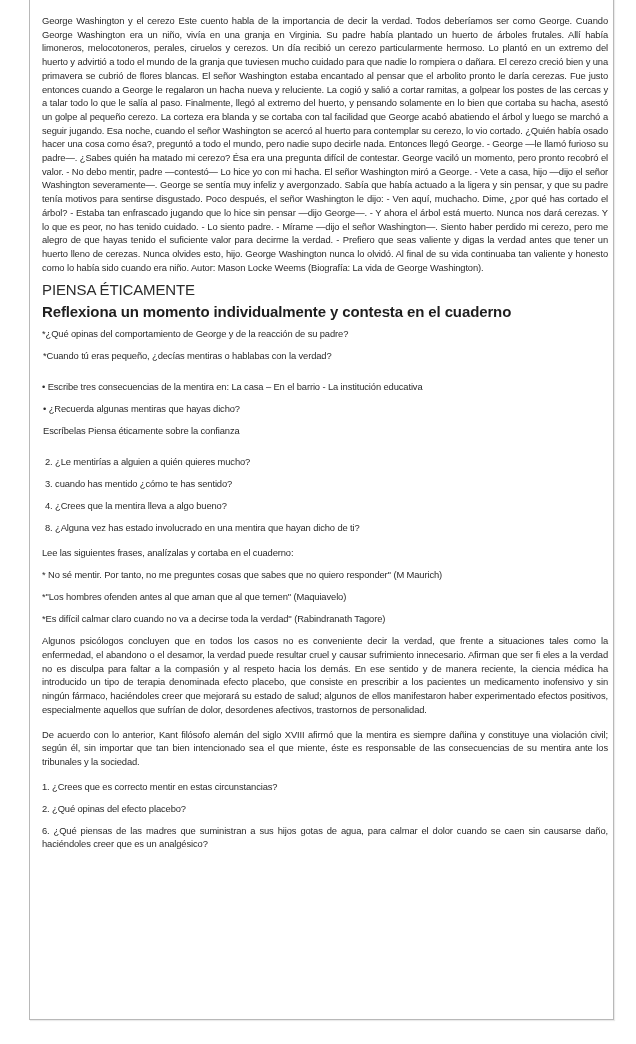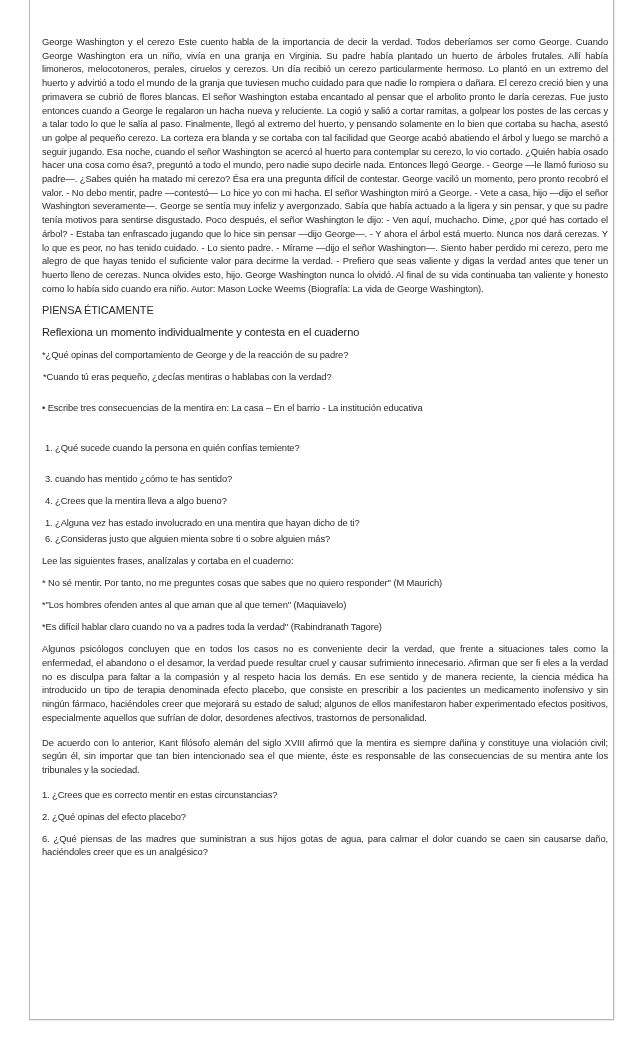--- a/index.html
+++ b/index.html
@@ -23,41 +23,41 @@
     height: 1024px;
     border: 1.5px solid #b8b8b8;
     border-top: none;
     background: #ffffff;
     box-sizing: border-box;
     box-shadow: 1px 1px 1px rgba(0,0,0,0.08);
   }
   .content {
     position: absolute;
     left: 42px;
-    top: 35px;
+    top: 14px;
     width: 566px;
     font-size: 9.4px;
     letter-spacing: -0.12px;
   }
   .para {
     margin: 0;
     line-height: 13.7px;
     text-align: justify;
     text-align-last: left;
   }
   .heading {
     margin: 0;
-    font-size: 11px;
+    font-size: 15px;
     line-height: 13px;
   }
   .line {
     margin: 0;
     line-height: 13px;
   }
-  .bold { font-weight: normal; color: #1e1e1e; }
+  .bold { font-weight: bold; color: #1e1e1e; }
   .gap-s { height: 7px; }
   .gap-m { height: 9px; }
   .gap-l { height: 11px; }
   .indent1 { padding-left: 1px; }
   .indent2 { padding-left: 3px; }
 </style>
 </head>
 <body>
 
 <div class="page"></div>
@@ -73,43 +73,44 @@
   <p class="heading bold">Reflexiona un momento individualmente y contesta en el cuaderno</p>
 
   <div class="gap-m"></div>
   <p class="line">*¿Qué opinas del comportamiento de George y de la reacción de su padre?</p>
   <div class="gap-m"></div>
   <p class="line indent1">*Cuando tú eras pequeño, ¿decías mentiras o hablabas con la verdad?</p>
   <div class="gap-m"></div>
   <div class="gap-m"></div>
   <p class="line">• Escribe tres consecuencias de la mentira en: La casa – En el barrio - La institución educativa</p>
   <div class="gap-m"></div>
+  <p class="line indent1">• ¿Recuerda algunas mentiras que hayas dicho?</p>
 
   <div class="gap-m"></div>
+  <p class="line indent1">Escríbelas Piensa éticamente sobre la confianza</p>
 
   <div class="gap-m"></div>
-  <p class="line indent2">1. ¿Qué sucede cuando la persona en quién confías temiente?</p>
   <div class="gap-m"></div>
+  <p class="line indent2">2. ¿Le mentirías a alguien a quién quieres mucho?</p>
   <div class="gap-m"></div>
   <p class="line indent2">3. cuando has mentido ¿cómo te has sentido?</p>
   <div class="gap-m"></div>
   <p class="line indent2">4. ¿Crees que la mentira lleva a algo bueno?</p>
   <div class="gap-m"></div>
-  <p class="line indent2">1. ¿Alguna vez has estado involucrado en una mentira que hayan dicho de ti?</p>
+  <p class="line indent2">8. ¿Alguna vez has estado involucrado en una mentira que hayan dicho de ti?</p>
   <div class="gap-s" style="height:3px"></div>
-  <p class="line indent2">6. ¿Consideras justo que alguien mienta sobre ti o sobre alguien más?</p>
 
   <div class="gap-m"></div>
   <p class="line">Lee las siguientes frases, analízalas y cortaba en el cuaderno:</p>
   <div class="gap-m"></div>
   <p class="line">* No sé mentir. Por tanto, no me preguntes cosas que sabes que no quiero responder'' (M Maurich)</p>
   <div class="gap-m"></div>
   <p class="line">*"Los hombres ofenden antes al que aman que al que temen" (Maquiavelo)</p>
   <div class="gap-m"></div>
-  <p class="line">*Es difícil hablar claro cuando no va a padres toda la verdad'' (Rabindranath Tagore)</p>
+  <p class="line">*Es difícil calmar claro cuando no va a decirse toda la verdad'' (Rabindranath Tagore)</p>
 
   <div class="gap-m"></div>
   <p class="para">Algunos psicólogos concluyen que en todos los casos no es conveniente decir la verdad, que frente a situaciones tales como la enfermedad, el abandono o el desamor, la verdad puede resultar cruel y causar sufrimiento innecesario. Afirman que ser fi eles a la verdad no es disculpa para faltar a la compasión y al respeto hacia los demás. En ese sentido y de manera reciente, la ciencia médica ha introducido un tipo de terapia denominada efecto placebo, que consiste en prescribir a los pacientes un medicamento inofensivo y sin ningún fármaco, haciéndoles creer que mejorará su estado de salud; algunos de ellos manifestaron haber experimentado efectos positivos, especialmente aquellos que sufrían de dolor, desordenes afectivos, trastornos de personalidad.</p>
 
   <div class="gap-l"></div>
   <p class="para">De acuerdo con lo anterior, Kant filósofo alemán del siglo XVIII afirmó que la mentira es siempre dañina y constituye una violación civil; según él, sin importar que tan bien intencionado sea el que miente, éste es responsable de las consecuencias de su mentira ante los tribunales y la sociedad.</p>
 
   <div class="gap-l"></div>
   <p class="line">1. ¿Crees que es correcto mentir en estas circunstancias?</p>
   <div class="gap-m"></div>

